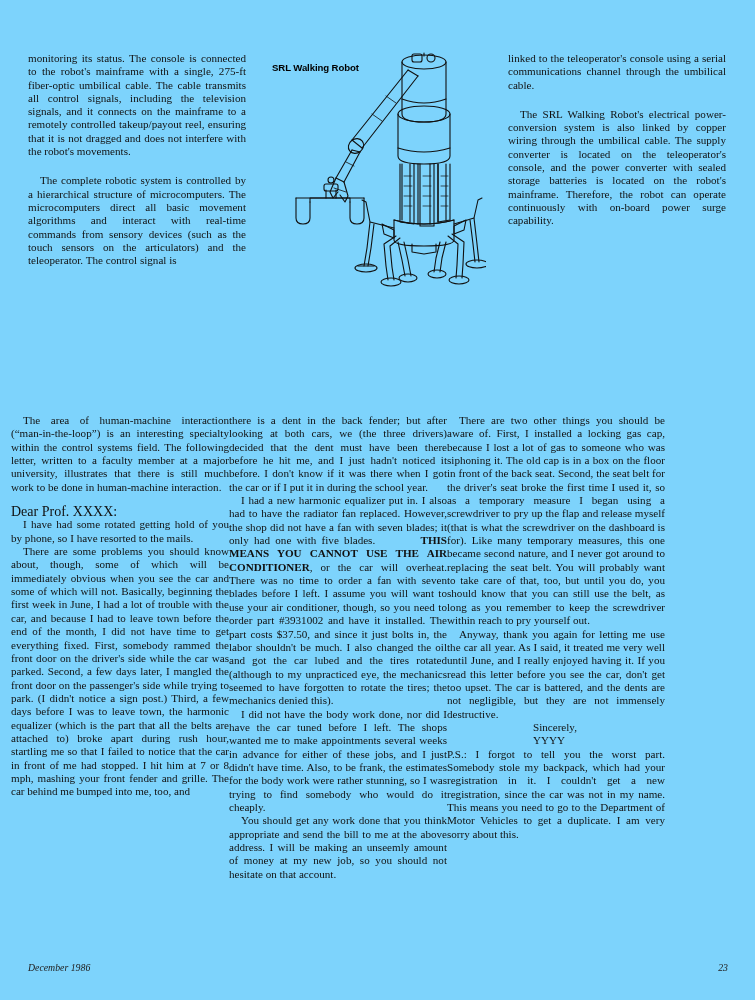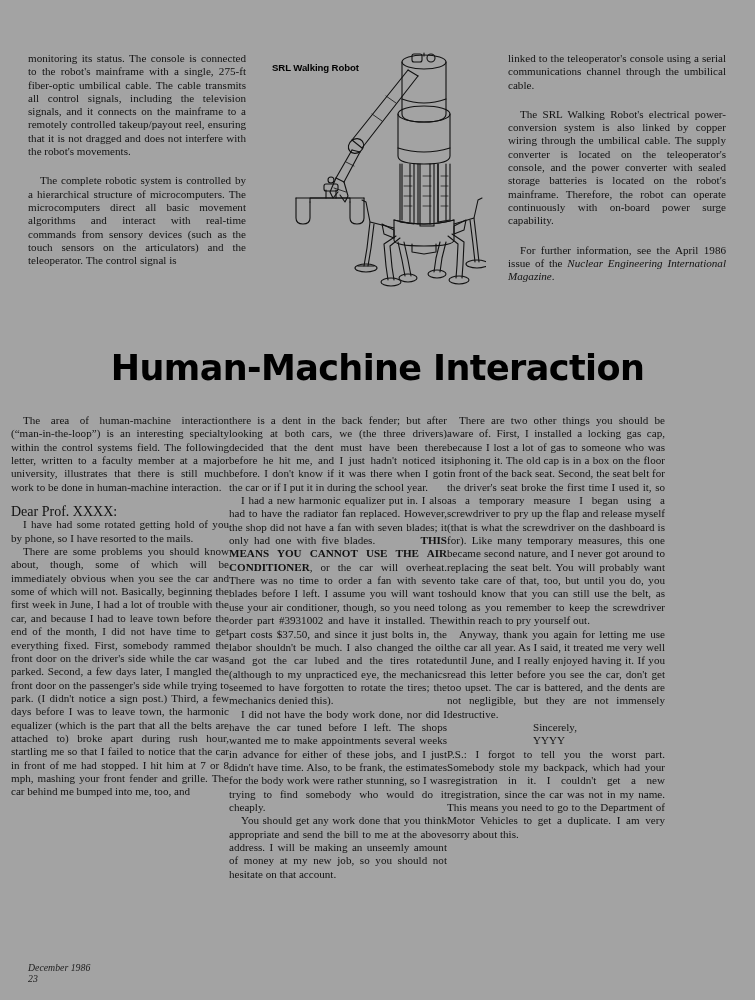--- a/index.html
+++ b/index.html
@@ -4,21 +4,21 @@
 <style>
   html, body {
     margin: 0;
     padding: 0;
     background: #ffffff;
   }
   .page {
     position: relative;
     width: 755px;
     height: 1000px;
-    background: #a3a3a3;
+    background: #7dd3fc;
     overflow: hidden;
     font-family: "Liberation Serif", "DejaVu Serif", serif;
     color: #111111;
   }
 
   
   .top-section {
     position: absolute;
     left: 28px;
     top: 52px;
@@ -125,25 +125,24 @@
   .caps { font-weight: bold; margin-left: 40px; }
 
   
   .footer {
     position: absolute;
     left: 28px;
     top: 962px;
     width: 700px;
     display: flex;
     justify-content: space-between;
-    align-items: flex-start;
+    align-items: flex-end;
     font-style: italic;
     font-size: 9.8px;
     color: #222;
-    flex-direction: column;
   }
 </style>
 </head>
 <body>
 
 <div class="page">
 
   <div class="top-section">
 
     <div class="top-col">
@@ -236,25 +235,23 @@
           <path d="M108 172 L120 178 L120 186 L110 182 Z"></path>
           <path d="M192 168 L180 174 L180 182 L190 178 Z"></path>
           <path d="M138 192 L138 200 L150 202 L162 200 L162 192"></path>
         </g>
       </svg>
     </div>
 
     <div class="top-col">
       <p class="first">linked to the teleoperator's console using a serial communications channel through the umbilical cable.</p>
       <p>The SRL Walking Robot's electrical power-conversion system is also linked by copper wiring through the umbilical cable. The supply converter is located on the teleoperator's console, and the power converter with sealed storage batteries is located on the robot's mainframe. Therefore, the robot can operate continuously with on-board power surge capability.</p>
-      <p><span>For further information, see the April 1986 issue of the </span><em>Nuclear Engineering International Magazine</em><span>.</span></p>
     </div>
   </div>
 
-  <div class="headline">Human-Machine Interaction</div>
 
   <div class="letter-section">
 
     <div class="letter-col">
       <p class="first">The area of human-machine interaction (“man-in-the-loop”) is an interesting specialty within the control systems field. The following letter, written to a faculty member at a major university, illustrates that there is still much work to be done in human-machine interaction.</p>
       <p class="salutation">Dear Prof. XXXX:</p>
       <p>I have had some rotated getting hold of you by phone, so I have resorted to the mails.</p>
       <p>There are some problems you should know about, though, some of which will be immediately obvious when you see the car and some of which will not. Basically, beginning the first week in June, I had a lot of trouble with the car, and because I had to leave town before the end of the month, I did not have time to get everything fixed. First, somebody rammed the front door on the driver's side while the car was parked. Second, a few days later, I mangled the front door on the passenger's side while trying to park. (I didn't notice a sign post.) Third, a few days before I was to leave town, the harmonic equalizer (which is the part that all the belts are attached to) broke apart during rush hour, startling me so that I failed to notice that the car in front of me had stopped. I hit him at 7 or 8 mph, mashing your front fender and grille. The car behind me bumped into me, too, and</p>
     </div>
 

